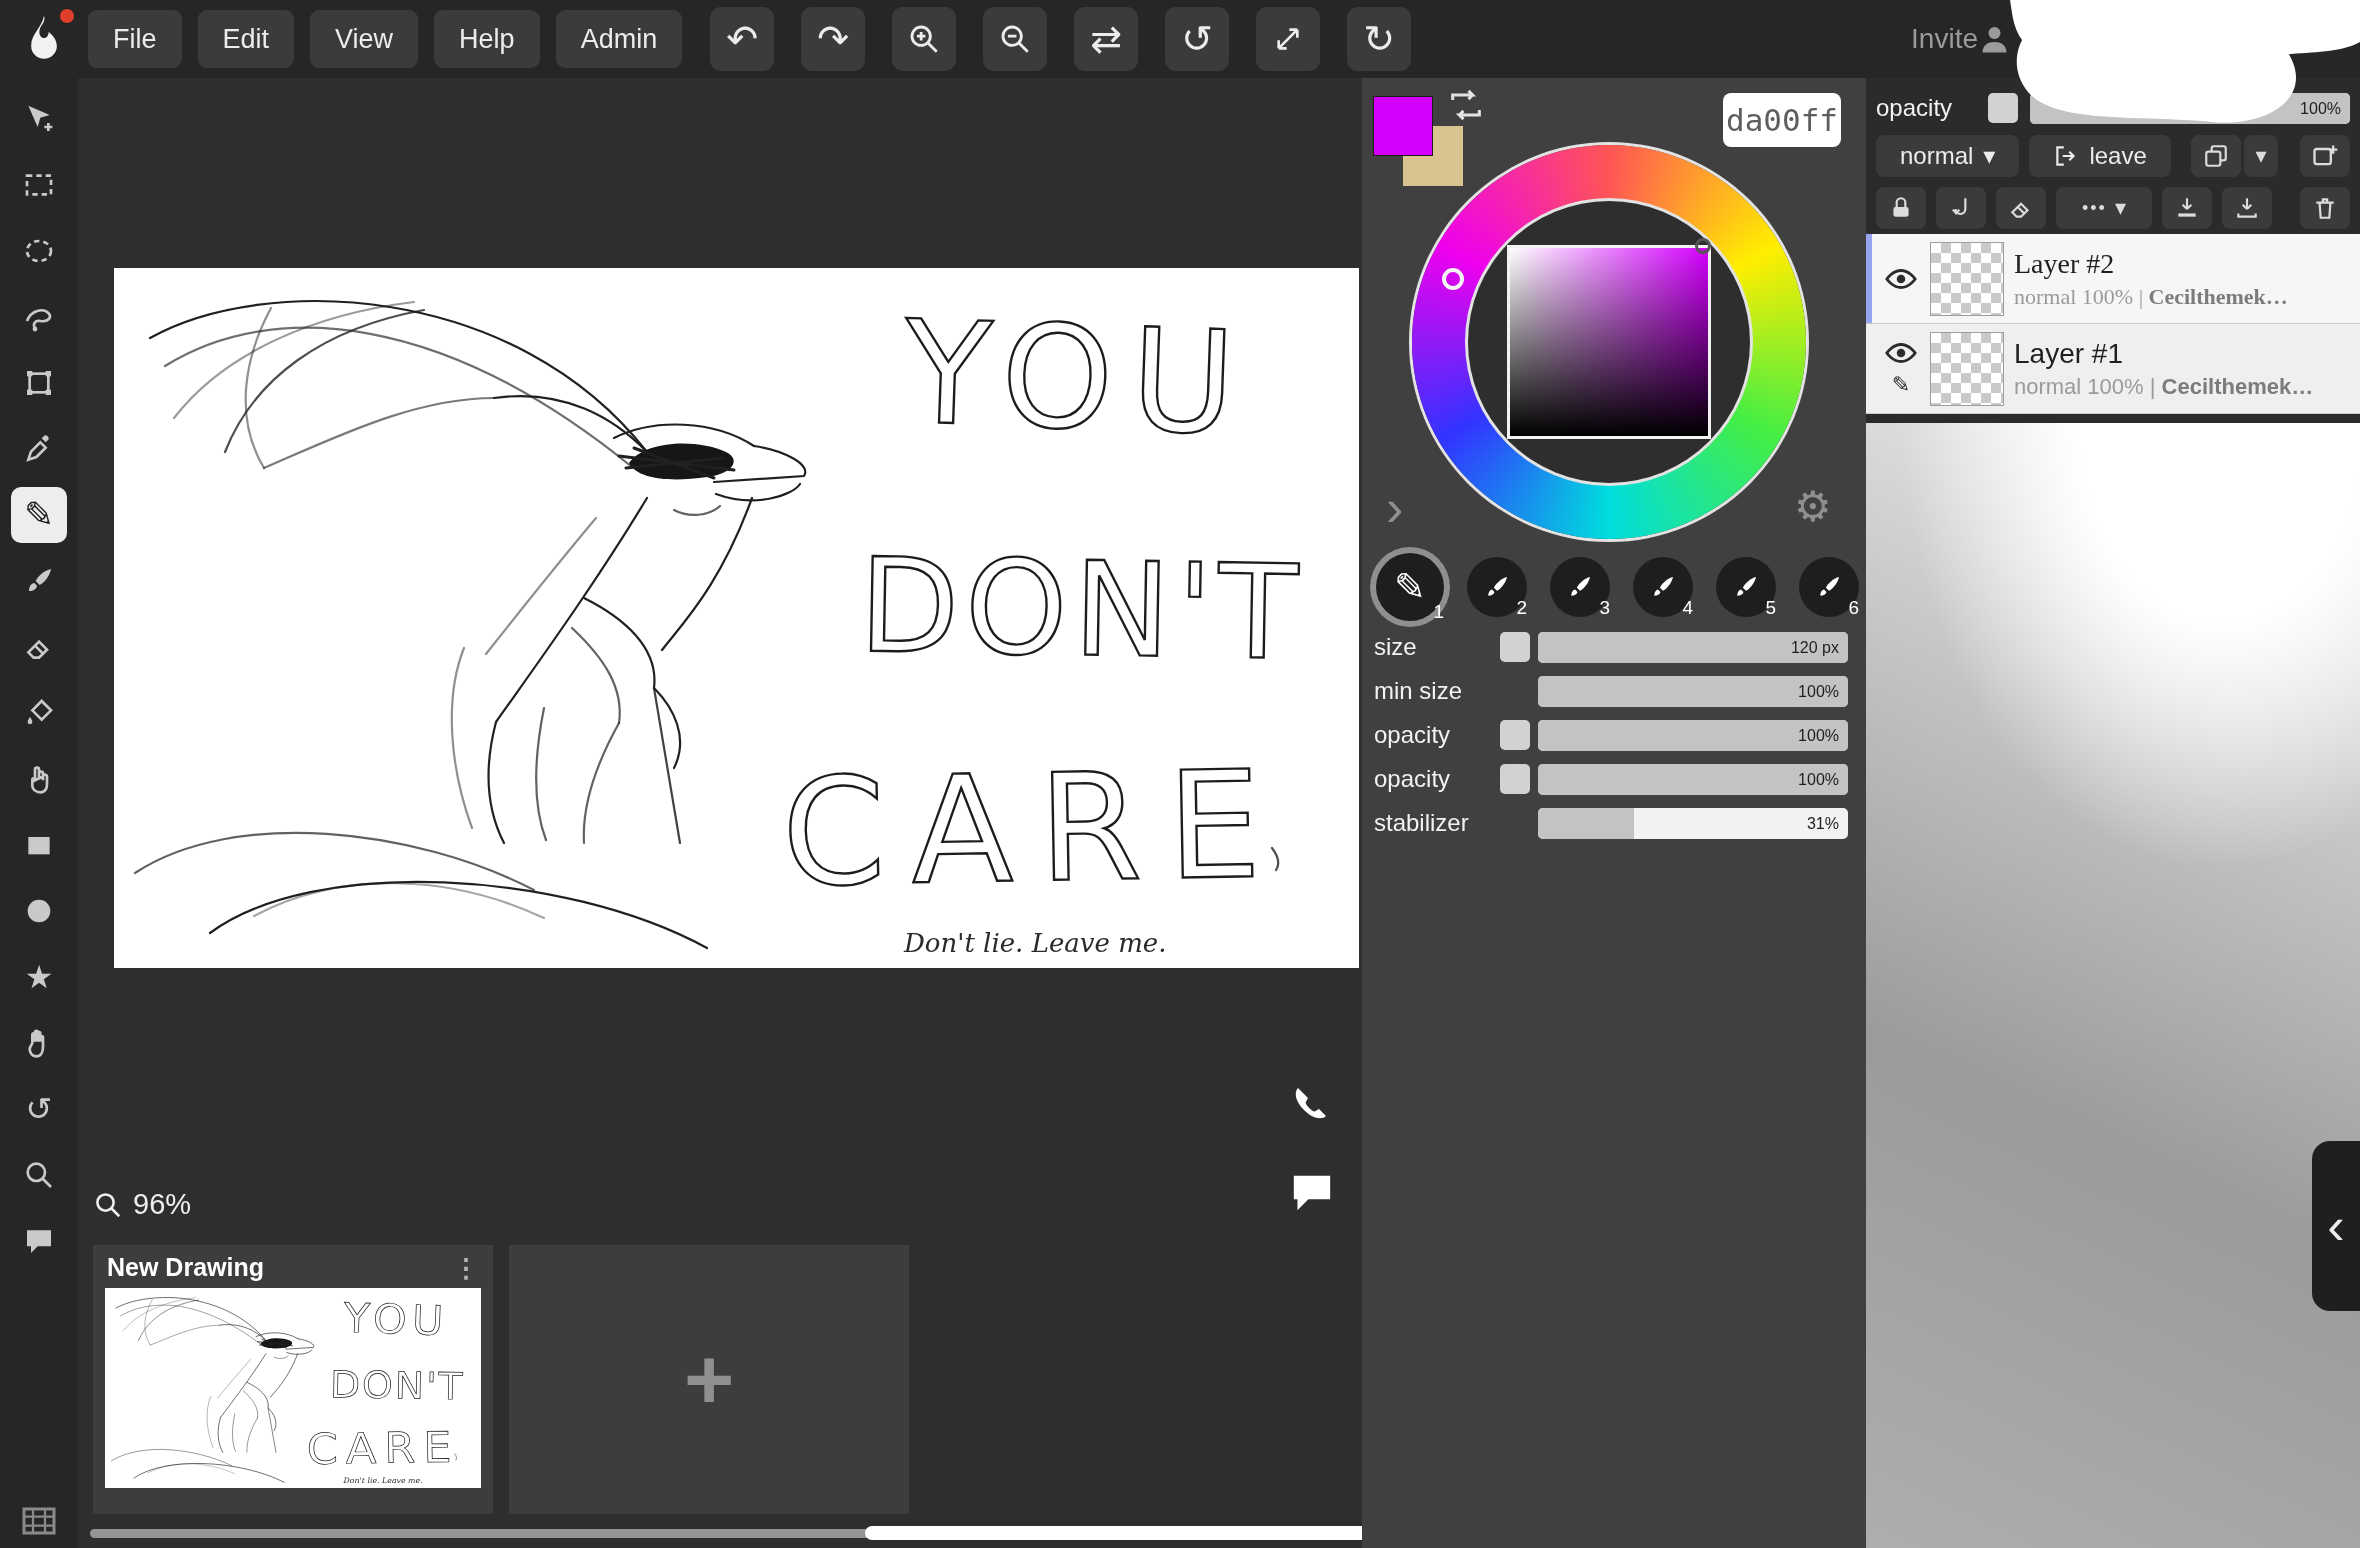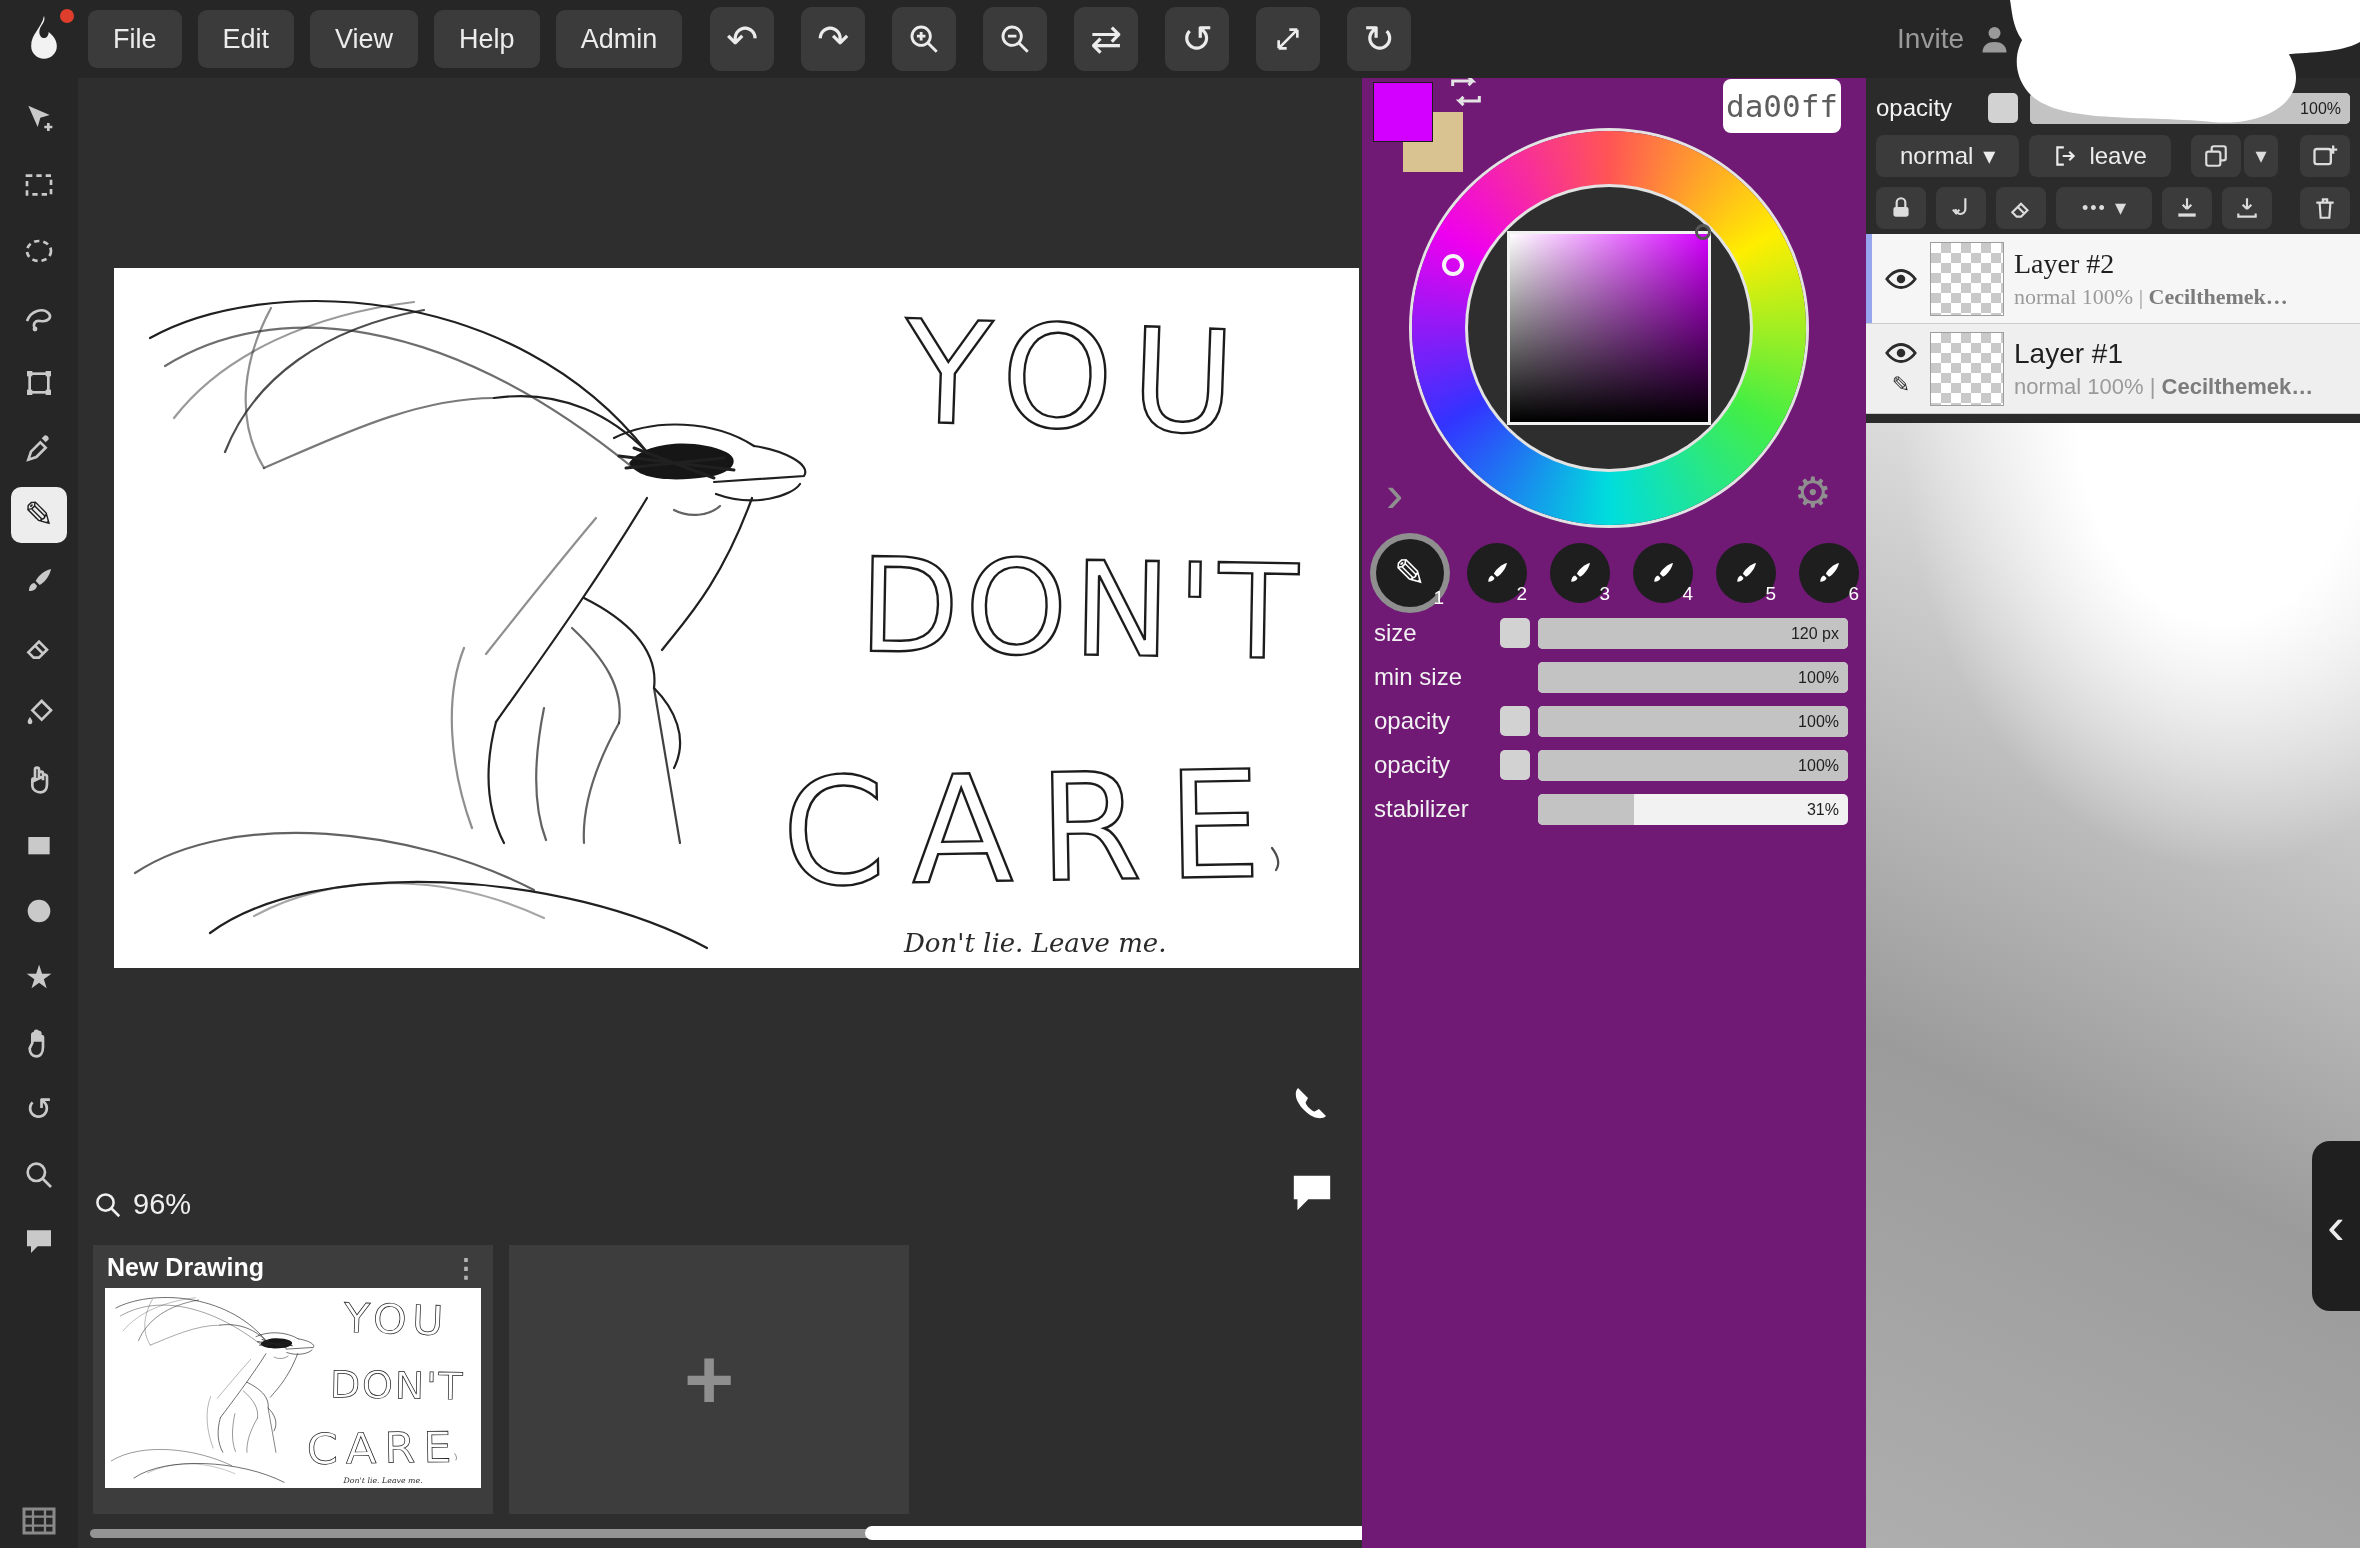--- a/index.html
+++ b/index.html
@@ -10,21 +10,21 @@
   
   .topbar { position:absolute; left:0; top:0; width:2360px; height:78px; background:#262626;
             display:flex; align-items:center; gap:16px; padding:0 16px; z-index:40; }
   .logo { position:relative; width:56px; height:56px; flex:0 0 auto; }
   .logo .dot { position:absolute; right:-2px; top:-2px; width:14px; height:14px; border-radius:50%; background:#e03e2d; }
   .menu-btn { height:58px; padding:0 25px; background:#3b3b3b; border-radius:9px; color:#ececec;
               font-size:27px; display:flex; align-items:center; cursor:default; }
   .tool-btns { display:flex; gap:27px; margin-left:12px; }
   .icon-btn { width:64px; height:64px; border-radius:11px; background:#3b3b3b; color:#ececec;
               display:flex; align-items:center; justify-content:center; font-size:38px; }
-  .invite { margin-left:auto; margin-right:330px; display:flex; align-items:center; gap:14px;
+  .invite { margin-left:auto; margin-right:330px; display:flex; align-items:center; 
             color:#9a9a9a; font-size:28px; }
 
   
   .left-toolbar { position:absolute; left:0; top:78px; bottom:0; width:78px; background:#262626; z-index:30; }
   .tools { position:absolute; top:8px; left:0; right:0; display:flex; flex-direction:column; align-items:center; }
   .tool { width:78px; height:66px; display:flex; align-items:center; justify-content:center; color:#c9c9c9; font-size:32px; }
   .tool.selected .sel-bg { width:56px; height:56px; background:#ededed; border-radius:10px;
                            display:flex; align-items:center; justify-content:center; color:#1d1d1d; font-size:36px; }
   .film { position:absolute; bottom:12px; left:50%; transform:translateX(-50%); color:#8a8a8a; }
 
@@ -43,21 +43,21 @@
   .kebab { color:#b5b5b5; font-size:26px; letter-spacing:0; line-height:1; }
   .thumb-img { margin:0 12px; height:200px; background:#fff; overflow:hidden; }
   .plus-glyph { color:#8f8f8f; font-size:86px; font-weight:bold; }
 
   .scroll-track { position:absolute; left:90px; top:1529px; width:1400px; height:9px; background:#949494;
                   border-radius:5px; z-index:7; }
   .scroll-thumb { position:absolute; left:865px; top:1526px; width:625px; height:14px; background:#ffffff;
                   border-radius:8px; z-index:8; }
 
   
-  .color-panel { position:absolute; left:1362px; top:64px; width:504px; bottom:0; background:#701a75; z-index:10; }
+  .color-panel { position:absolute; left:1362px; top:78px; width:504px; bottom:0; background:#404040; z-index:10; }
   .swatch { position:absolute; width:60px; height:60px; }
   .swatch.secondary { left:41px; top:48px; }
   .swatch.primary { left:11px; top:18px; border:1px solid #1d1d1d; }
   .swap-ic { position:absolute; left:84px; top:10px; }
   .hex-box { position:absolute; left:361px; top:15px; width:118px; height:54px; background:#fff; border-radius:8px;
              display:flex; align-items:center; justify-content:center; color:#5e5e5e;
              font-family:"DejaVu Sans Mono",monospace; font-size:31px; }
   .wheel { position:absolute; left:50px; top:67px; width:394px; height:394px; border-radius:50%;
            background:conic-gradient(#f55 0deg,#fe0 60deg,#4e4 120deg,#0dd 180deg,#33f 240deg,#e0e 300deg,#f55 360deg);
            box-shadow:0 0 0 3px #e3e3e3; }

